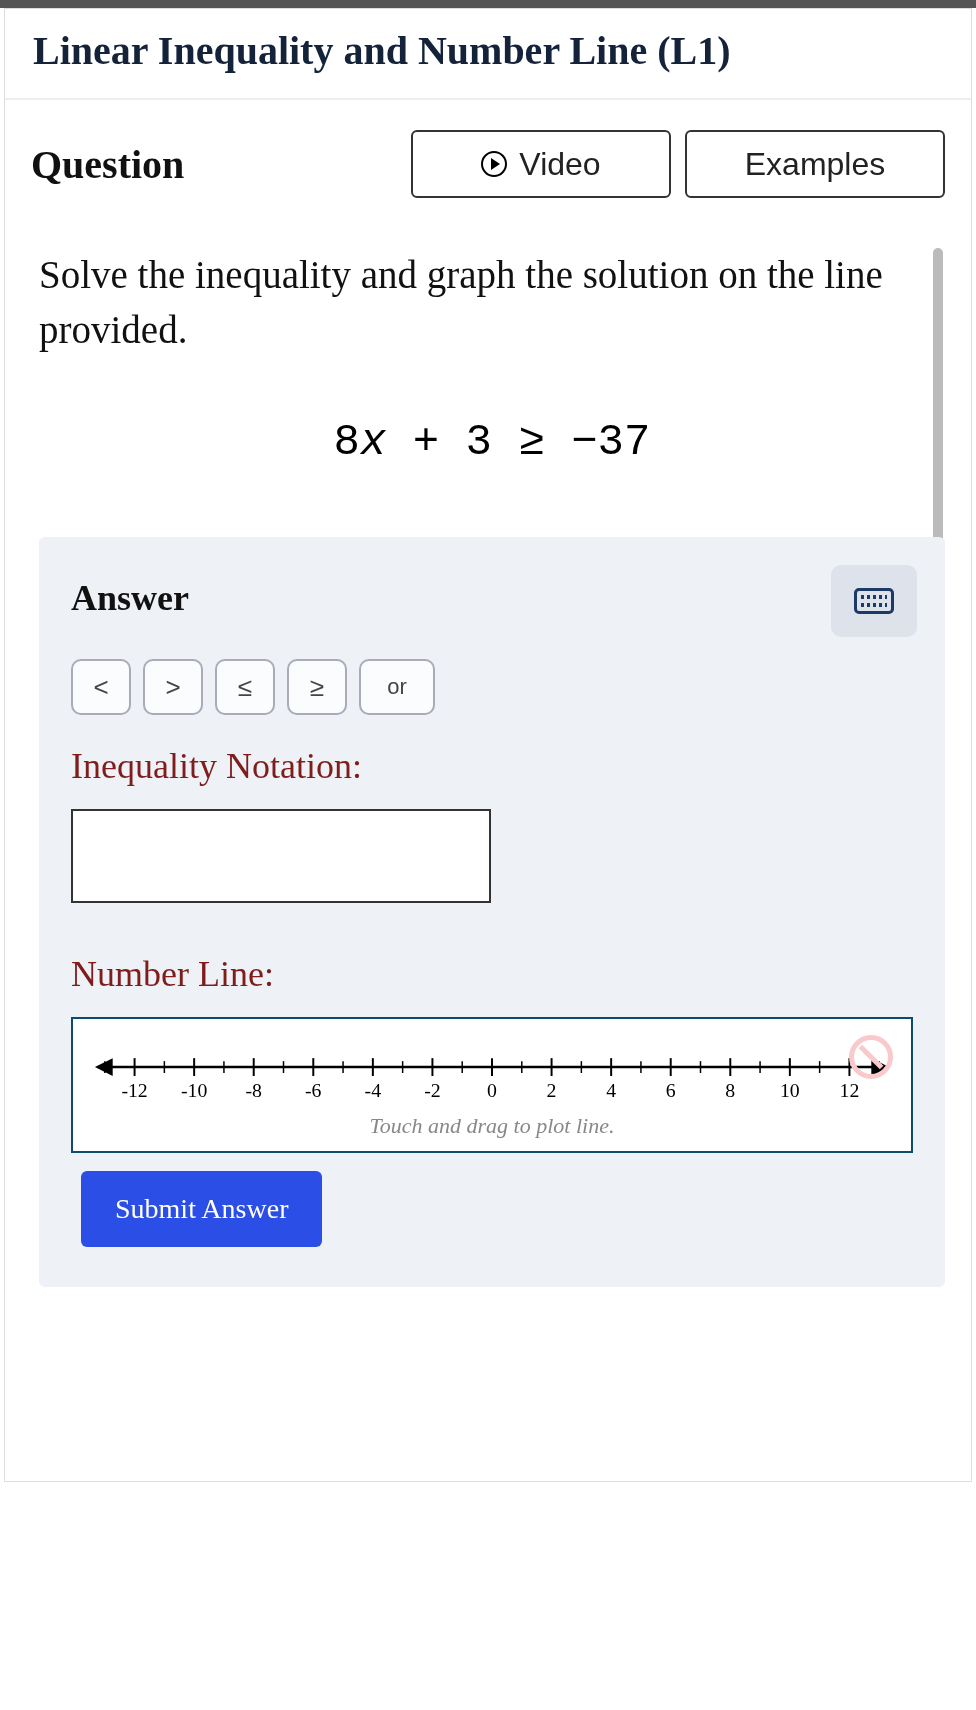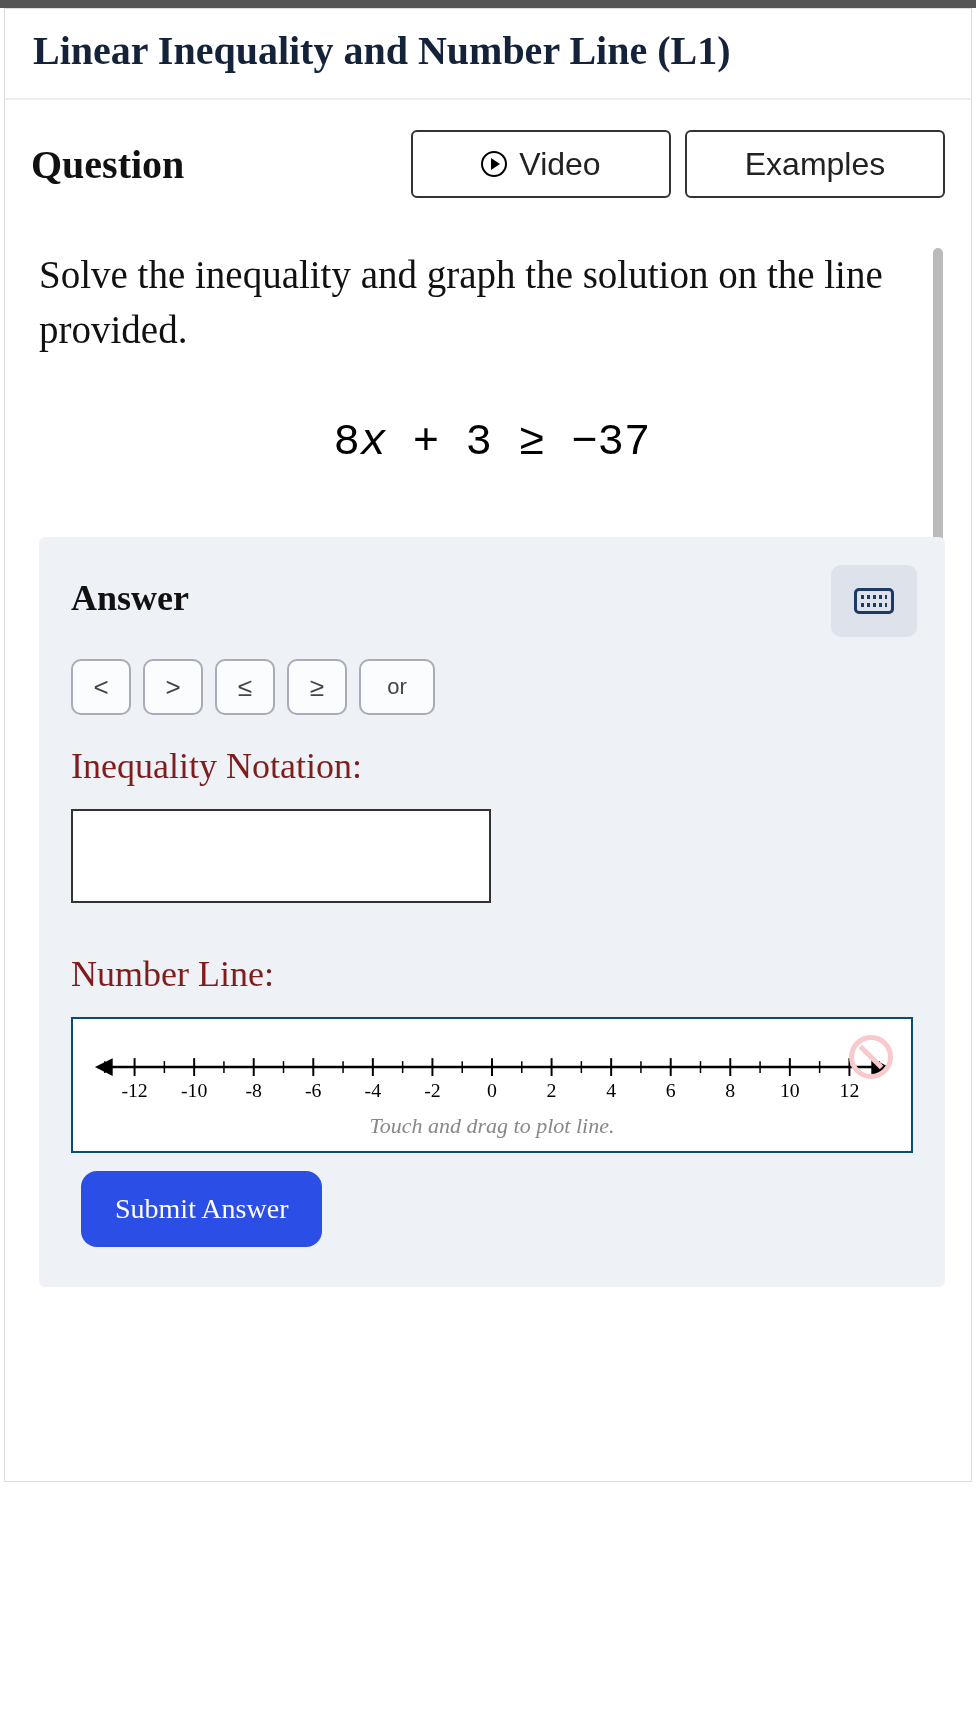--- a/index.html
+++ b/index.html
@@ -29,21 +29,21 @@
   .sym-row { display: flex; gap: 12px; margin-bottom: 30px; }
   .sym-btn { width: 60px; height: 56px; border: 2px solid #aab; border-radius: 10px; background: #fbfcfe; display: flex; align-items: center; justify-content: center; font-size: 26px; color: #444; font-family: Arial, sans-serif; }
   .sym-btn.or { width: 76px; font-size: 22px; }
   .section-label { font-size: 36px; color: #7f1d1d; margin-bottom: 22px; margin-top: 22px; }
   .ineq-input { width: 420px; height: 94px; border: 2px solid #333; background: #fff; margin-bottom: 50px; }
   .numline-container { border: 2px solid #0c4a6e; background: #fff; padding: 20px 10px 12px 10px; position: relative; margin-bottom: 18px; }
   .clear-icon { position: absolute; right: 18px; top: 16px; width: 44px; height: 44px; border: 5px solid #f9c9cc; border-radius: 50%; }
   .clear-icon::after { content: ""; position: absolute; width: 30px; height: 5px; background: #f9c9cc; top: 50%; left: 50%; transform: translate(-50%, -50%) rotate(45deg); }
   .numline-svg { display: block; width: 100%; height: 70px; }
   .hint { text-align: center; font-style: italic; color: #888; font-size: 22px; font-family: Georgia, serif; margin-top: 4px; }
-  .submit-btn { background: #2b4ee6; color: #fff; font-size: 28px; font-family: Georgia, serif; padding: 22px 34px; border-radius: 16px; display: inline-block; margin-left: 10px; }
+  .submit-btn { background: #2b4ee6; color: #fff; font-size: 28px; font-family: Georgia, serif; padding: 22px 34px; border-radius: 6px; display: inline-block; margin-left: 10px; }
   .scrollbar-fake { position: absolute; right: 2px; top: 0; width: 10px; height: 100%; }
   .scrollbar-thumb { position: absolute; right: 0; top: 0; width: 10px; height: 55%; background: #bbb; border-radius: 5px; }
 </style>
 </head>
 <body>
 
 <div class="outer">
   <div class="title-bar">
     <div class="title">Linear Inequality and Number Line (L1)</div>
   </div>

